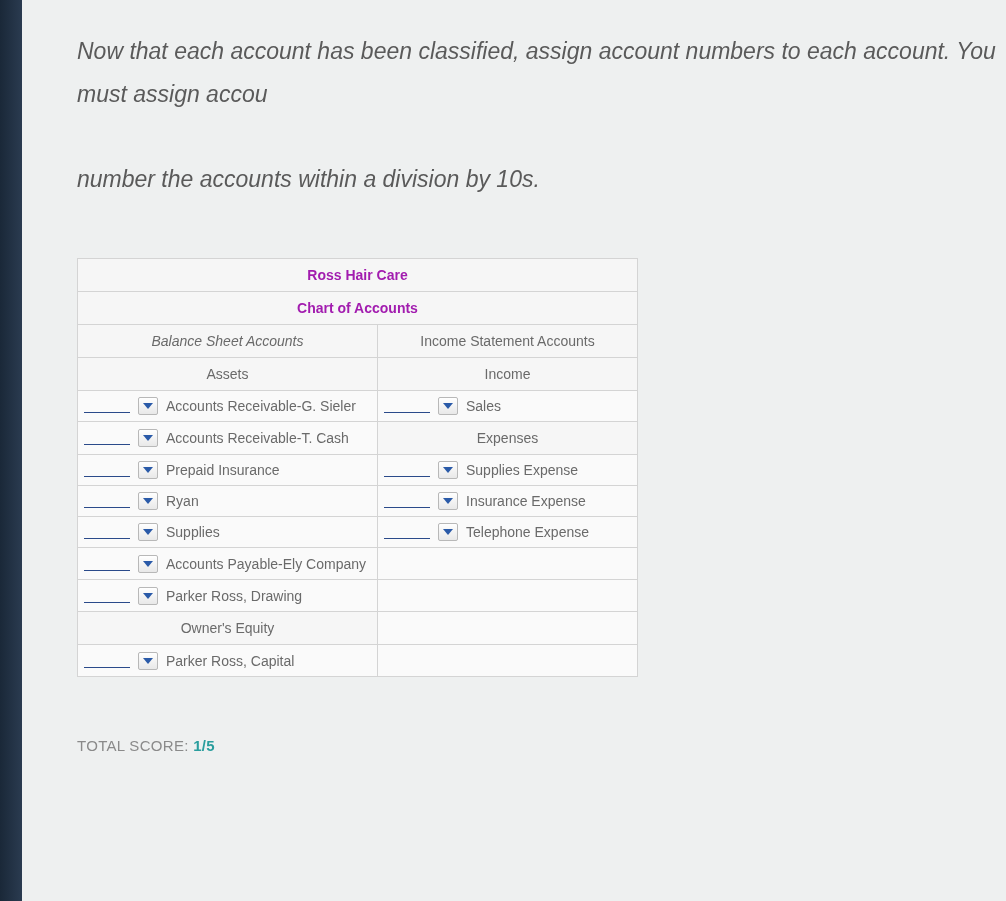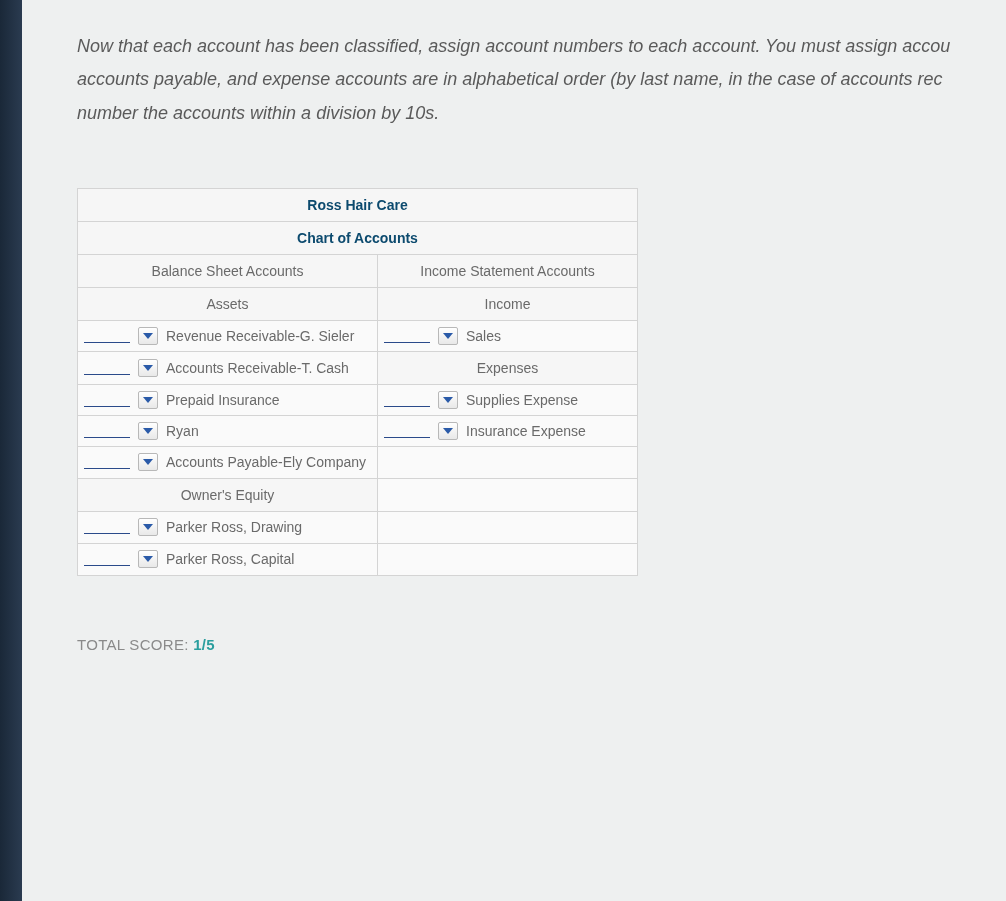--- a/index.html
+++ b/index.html
@@ -23,42 +23,42 @@
     }
     .page {
       margin-left: 22px;
       padding: 30px 0 30px 55px;
       background: #eef0f0;
       min-height: 100%;
     }
     .instructions {
       color: #5a5a5a;
       font-style: italic;
-      font-size: 18px;
+      font-size: 23px;
       line-height: 1.85;
       margin-bottom: 58px;
       padding-right: 0;
       white-space: normal;
     }
     table.chart {
       border-collapse: collapse;
       background: #fff;
       font-size: 14px;
       color: #666;
     }
     table.chart td, table.chart th {
       border: 1px solid #d4d4d4;
       padding: 0;
       vertical-align: middle;
       background: #fafafa;
     }
     .hdr {
       text-align: center;
       font-weight: bold;
-      color: #0c4a6e;
+      color: #a21caf;
       padding: 8px 10px !important;
       background: #f6f6f6 !important;
     }
     .subhdr {
       text-align: center;
       color: #6a6a6a;
       padding: 8px 10px !important;
       background: #f6f6f6 !important;
     }
     .acct-cell {
@@ -101,33 +101,33 @@
     .score {
       margin-top: 60px;
       font-size: 15px;
       color: #8a8a8a;
       letter-spacing: 0.3px;
     }
     .score .val {
       color: #2a9e9e;
       font-weight: bold;
     }
-    .col-left { width: 300px; }
+    .col-left { width: 300px; font-style: italic; }
     .col-right { width: 260px; }
   </style>
 </head>
 <body>
 
 <div class="left-band"></div>
 
 <div class="page">
 
   <div class="instructions">
     <span>Now that each account has been classified, assign account numbers to each account. You must assign accou</span><br>
-    <span>accounts payable, and expense accounts are in alphabetical order (by last name, in the case of accounts rec</span><br>
+    <br>
     <span>number the accounts within a division by 10s.</span>
   </div>
 
   <table class="chart">
     <tbody>
         <tr>
       <td colspan="2" class="hdr">Ross Hair Care</td>
     </tr>
     <tr>
       <td colspan="2" class="hdr">Chart of Accounts</td>
@@ -144,21 +144,21 @@
 
     <tr>
       <td class="acct-cell">
         <div class="acct-inner">
           <span class="blank-line"></span>
           <span class="dd">
             <svg width="10" height="6" viewBox="0 0 10 6">
                   <path d="M0 0 L5 6 L10 0 Z" fill="#2a5aa8"></path>
                 </svg>
           </span>
-          <span class="acct-label">Revenue Receivable-G. Sieler</span>
+          <span class="acct-label">Accounts Receivable-G. Sieler</span>
         </div>
       </td>
       <td class="acct-cell">
         <div class="acct-inner">
           <span class="blank-line"></span>
           <span class="dd">
             <svg width="10" height="6" viewBox="0 0 10 6">
                   <path d="M0 0 L5 6 L10 0 Z" fill="#2a5aa8"></path>
                 </svg>
           </span>
@@ -225,55 +225,79 @@
           <span class="dd">
             <svg width="10" height="6" viewBox="0 0 10 6">
                   <path d="M0 0 L5 6 L10 0 Z" fill="#2a5aa8"></path>
                 </svg>
           </span>
           <span class="acct-label">Insurance Expense</span>
         </div>
       </td>
     </tr>
 
+    <tr>
+      <td class="acct-cell">
+        <div class="acct-inner">
+          <span class="blank-line"></span>
+          <span class="dd">
+            <svg width="10" height="6" viewBox="0 0 10 6">
+                  <path d="M0 0 L5 6 L10 0 Z" fill="#2a5aa8"></path>
+                </svg>
+          </span>
+          <span class="acct-label">Supplies</span>
+        </div>
+      </td>
+      <td class="acct-cell">
+        <div class="acct-inner">
+          <span class="blank-line"></span>
+          <span class="dd">
+            <svg width="10" height="6" viewBox="0 0 10 6">
+                  <path d="M0 0 L5 6 L10 0 Z" fill="#2a5aa8"></path>
+                </svg>
+          </span>
+          <span class="acct-label">Telephone Expense</span>
+        </div>
+      </td>
+    </tr>
 
 
 
     <tr>
       <td class="acct-cell">
         <div class="acct-inner">
           <span class="blank-line"></span>
           <span class="dd">
             <svg width="10" height="6" viewBox="0 0 10 6">
                   <path d="M0 0 L5 6 L10 0 Z" fill="#2a5aa8"></path>
                 </svg>
           </span>
           <span class="acct-label">Accounts Payable-Ely Company</span>
         </div>
       </td>
       <td class="empty-cell"></td>
     </tr>
 
     <tr>
+      <td class="acct-cell">
+        <div class="acct-inner">
+          <span class="blank-line"></span>
+          <span class="dd">
+            <svg width="10" height="6" viewBox="0 0 10 6">
+                  <path d="M0 0 L5 6 L10 0 Z" fill="#2a5aa8"></path>
+                </svg>
+          </span>
+          <span class="acct-label">Parker Ross, Drawing</span>
+        </div>
+      </td>
+      <td class="empty-cell"></td>
+    </tr>
+
+    <tr>
       <td class="subhdr">Owner's Equity</td>
-      <td class="empty-cell"></td>
-    </tr>
-
-    <tr>
-      <td class="acct-cell">
-        <div class="acct-inner">
-          <span class="blank-line"></span>
-          <span class="dd">
-            <svg width="10" height="6" viewBox="0 0 10 6">
-                  <path d="M0 0 L5 6 L10 0 Z" fill="#2a5aa8"></path>
-                </svg>
-          </span>
-          <span class="acct-label">Parker Ross, Drawing</span>
-        </div>
-      </td>
       <td class="empty-cell"></td>
     </tr>
 
     <tr>
       <td class="acct-cell">
         <div class="acct-inner">
           <span class="blank-line"></span>
           <span class="dd">
             <svg width="10" height="6" viewBox="0 0 10 6">
                   <path d="M0 0 L5 6 L10 0 Z" fill="#2a5aa8"></path>

